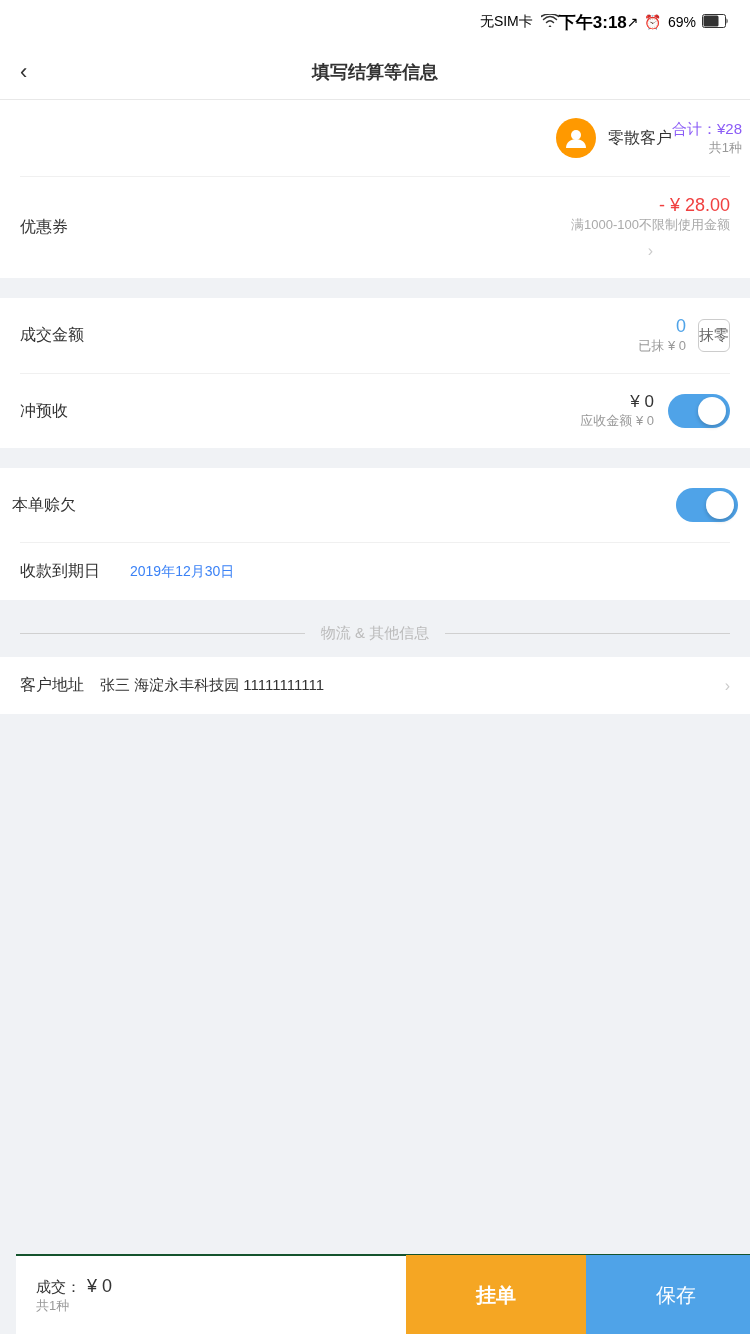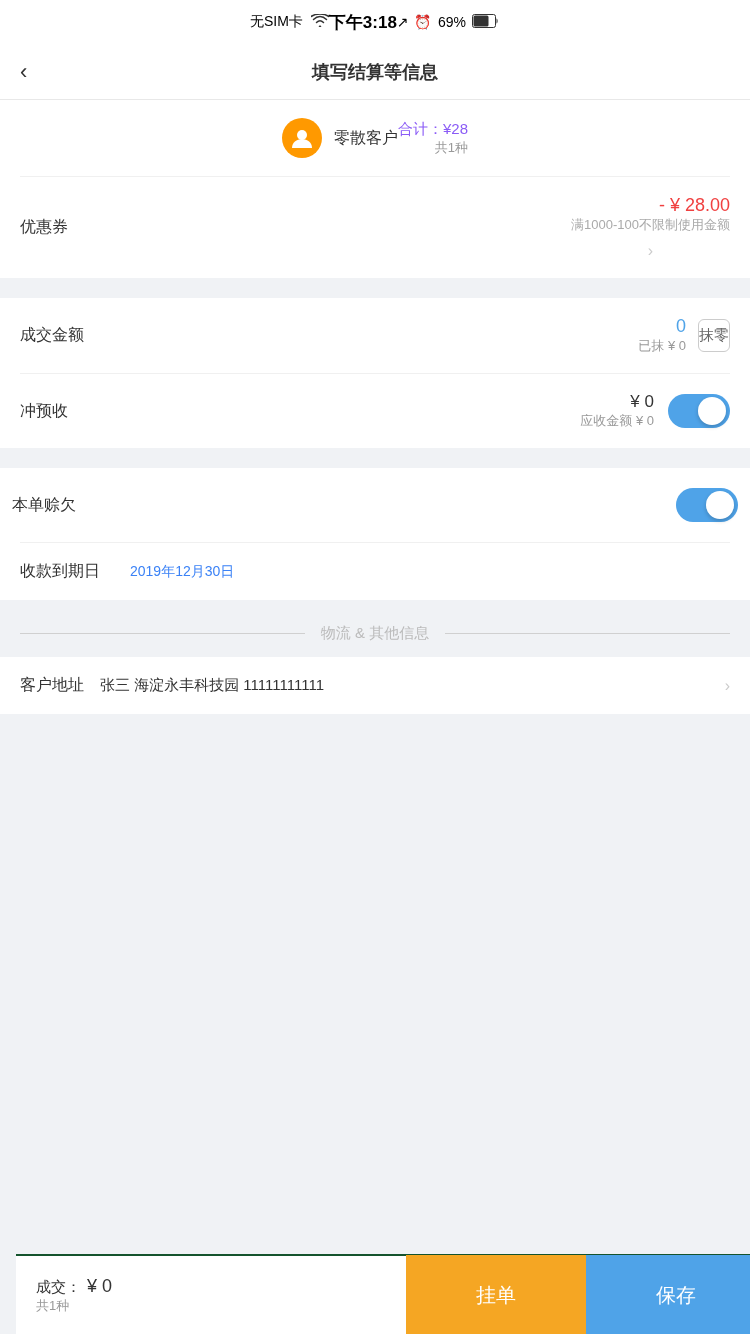--- a/index.html
+++ b/index.html
@@ -13,21 +13,21 @@
       overflow-x: hidden;
     }
 
     
     .status-bar {
       width: 100%;
       height: 44px;
       background: #fff;
       display: flex;
       align-items: center;
-      justify-content: center;
+      justify-content: flex-end;
       padding: 3px 20px;
       font-size: 14px;
     }
     .status-left { display: flex; align-items: center; gap: 8px; }
     .status-center { font-size: 17px; font-weight: 600; }
     .status-right { display: flex; align-items: center; gap: 6px; font-size: 14px; }
 
     
     .nav-bar {
       width: 100%;
@@ -61,22 +61,22 @@
     
     .card-section {
       background: #fff;
       margin-bottom: 10px;
     }
 
     
     .customer-row {
       display: flex;
       align-items: center;
-      justify-content: center;
-      padding: 18px 30px;
+      justify-content: flex-end;
+      padding: 18px 8px;
       background: #fff;
     }
     .customer-left {
       display: flex;
       align-items: center;
       gap: 12px;
     }
     .customer-avatar {
       width: 40px;
       height: 40px;
@@ -319,21 +319,21 @@
     .bottom-btn-hang {
       width: 180px;
       height: 80px;
       background: #f5a623;
       display: flex;
       align-items: center;
       justify-content: center;
       font-size: 20px;
       color: #fff;
       cursor: pointer;
-      font-weight: 400;
+      font-weight: 700;
     }
     .bottom-btn-save {
       width: 180px;
       height: 80px;
       background: #4fa3e8;
       display: flex;
       align-items: center;
       justify-content: center;
       font-size: 20px;
       color: #fff;

